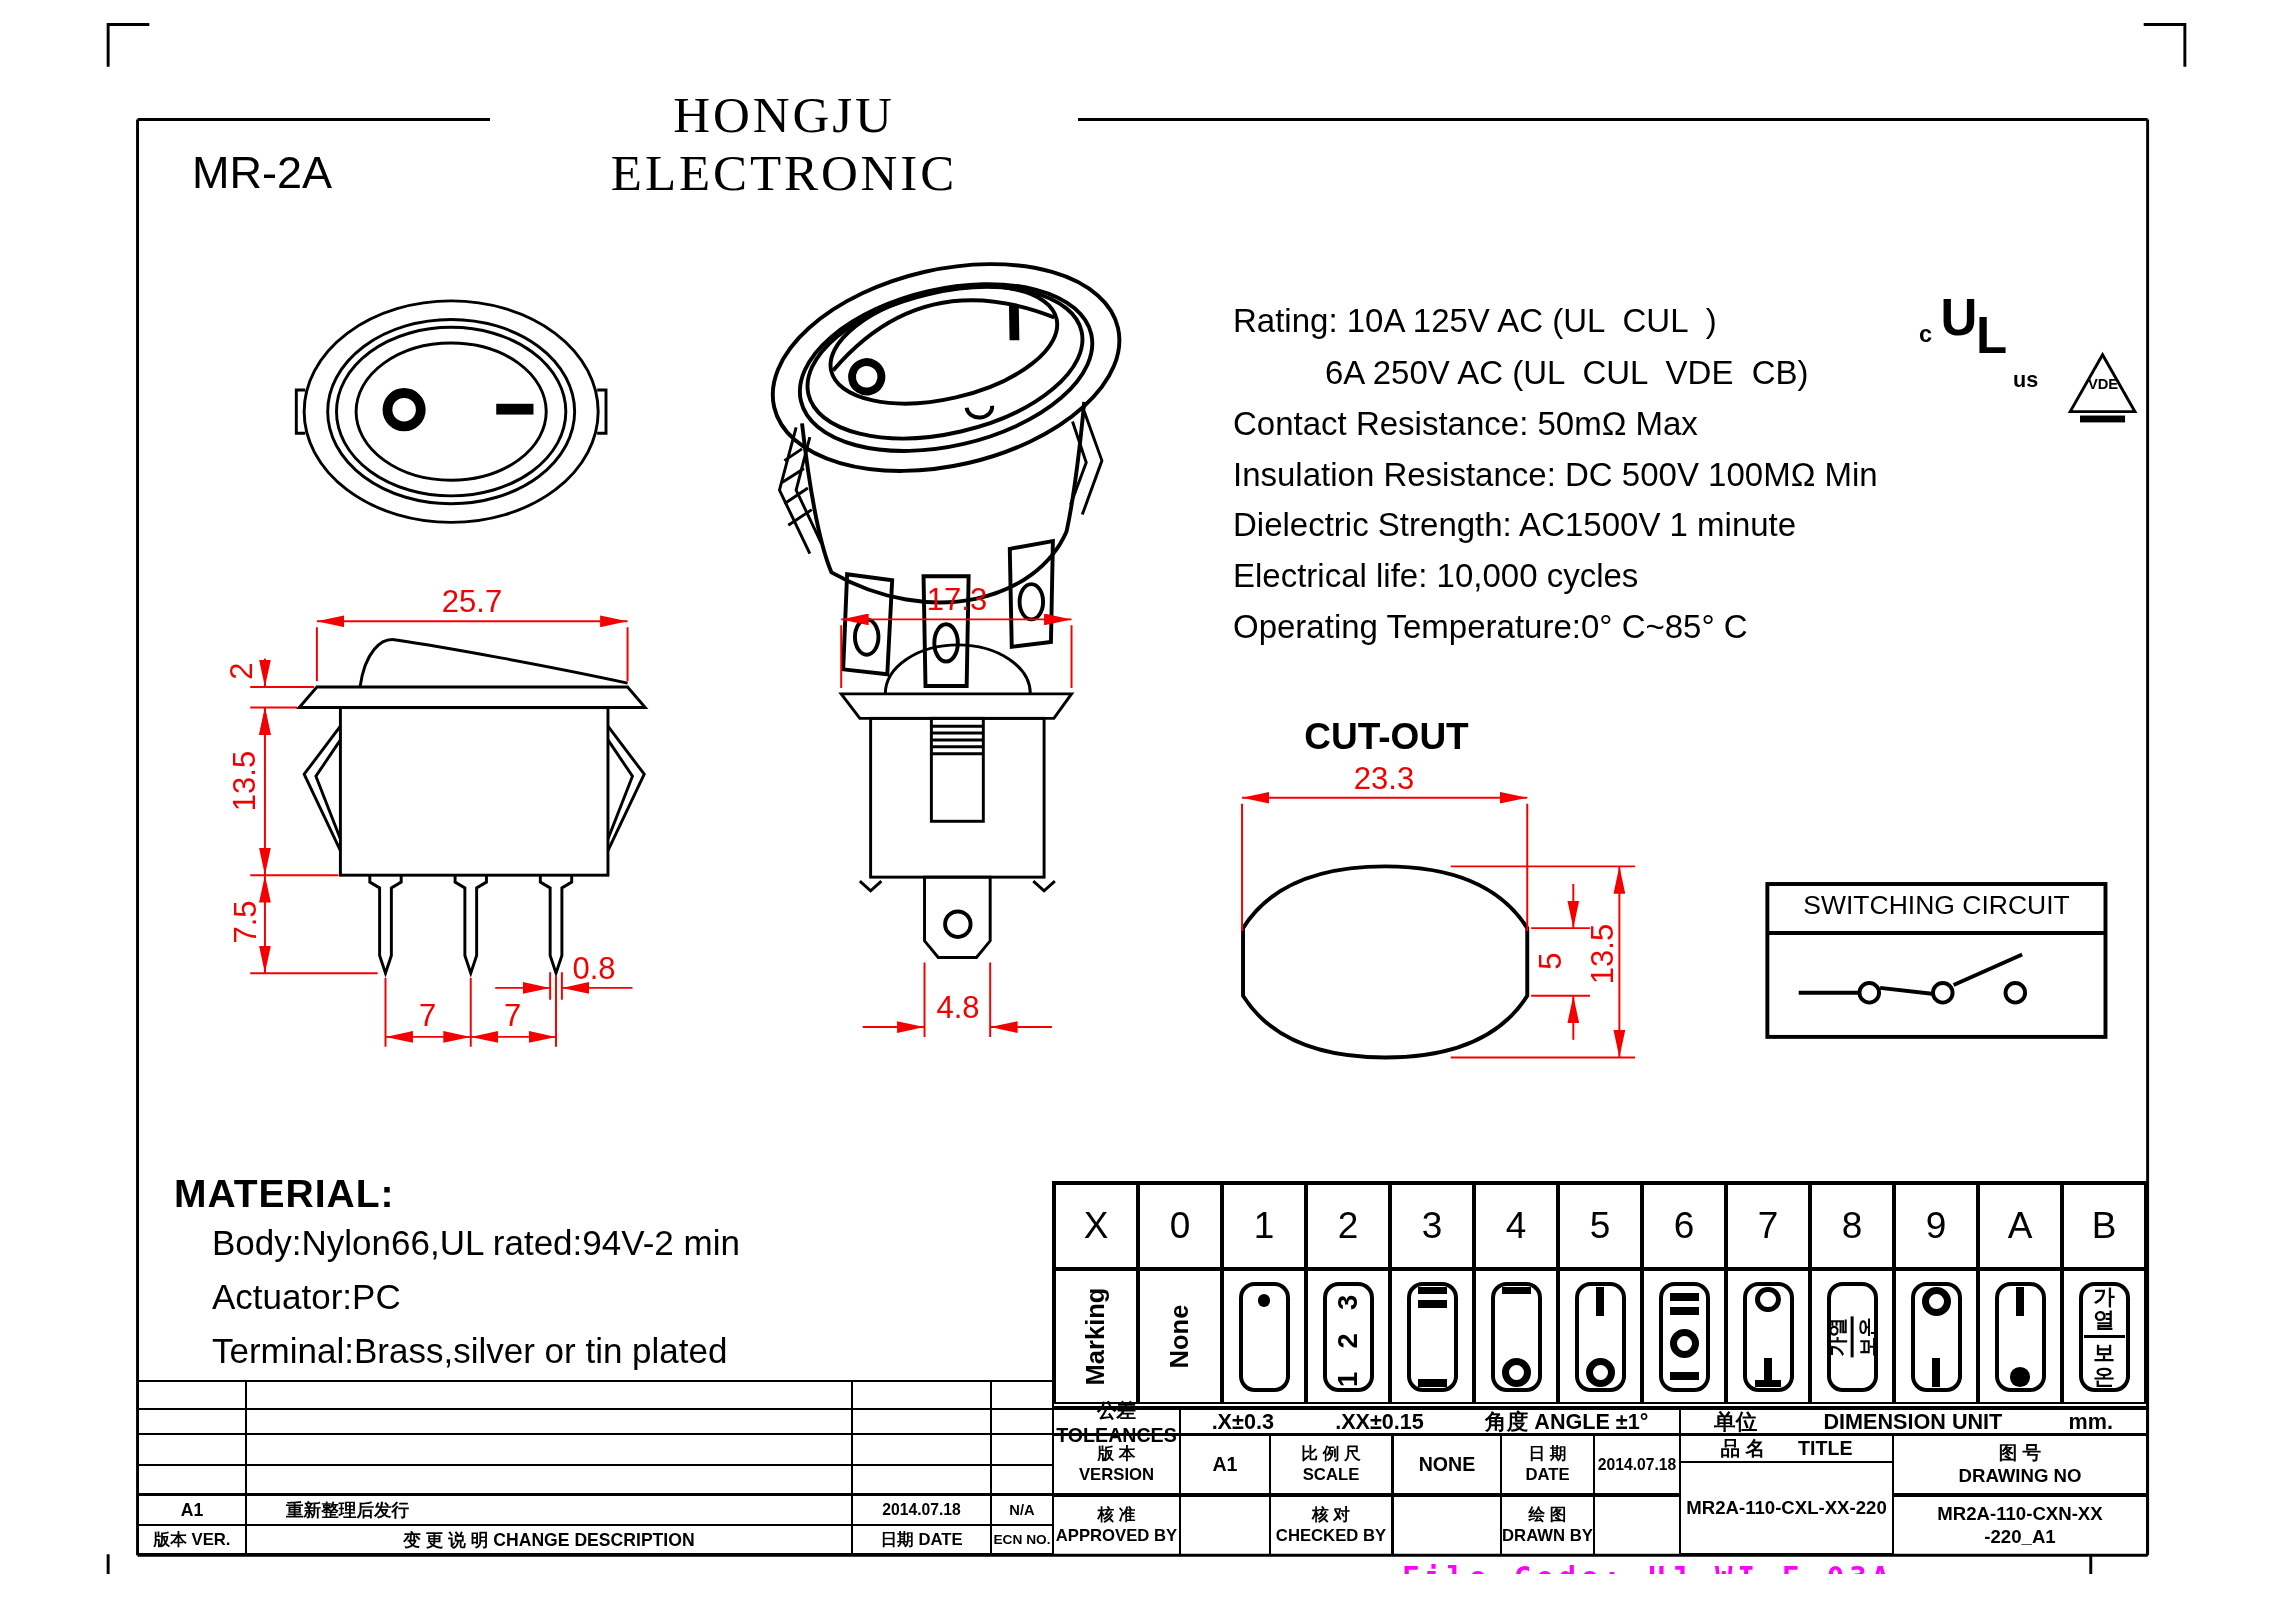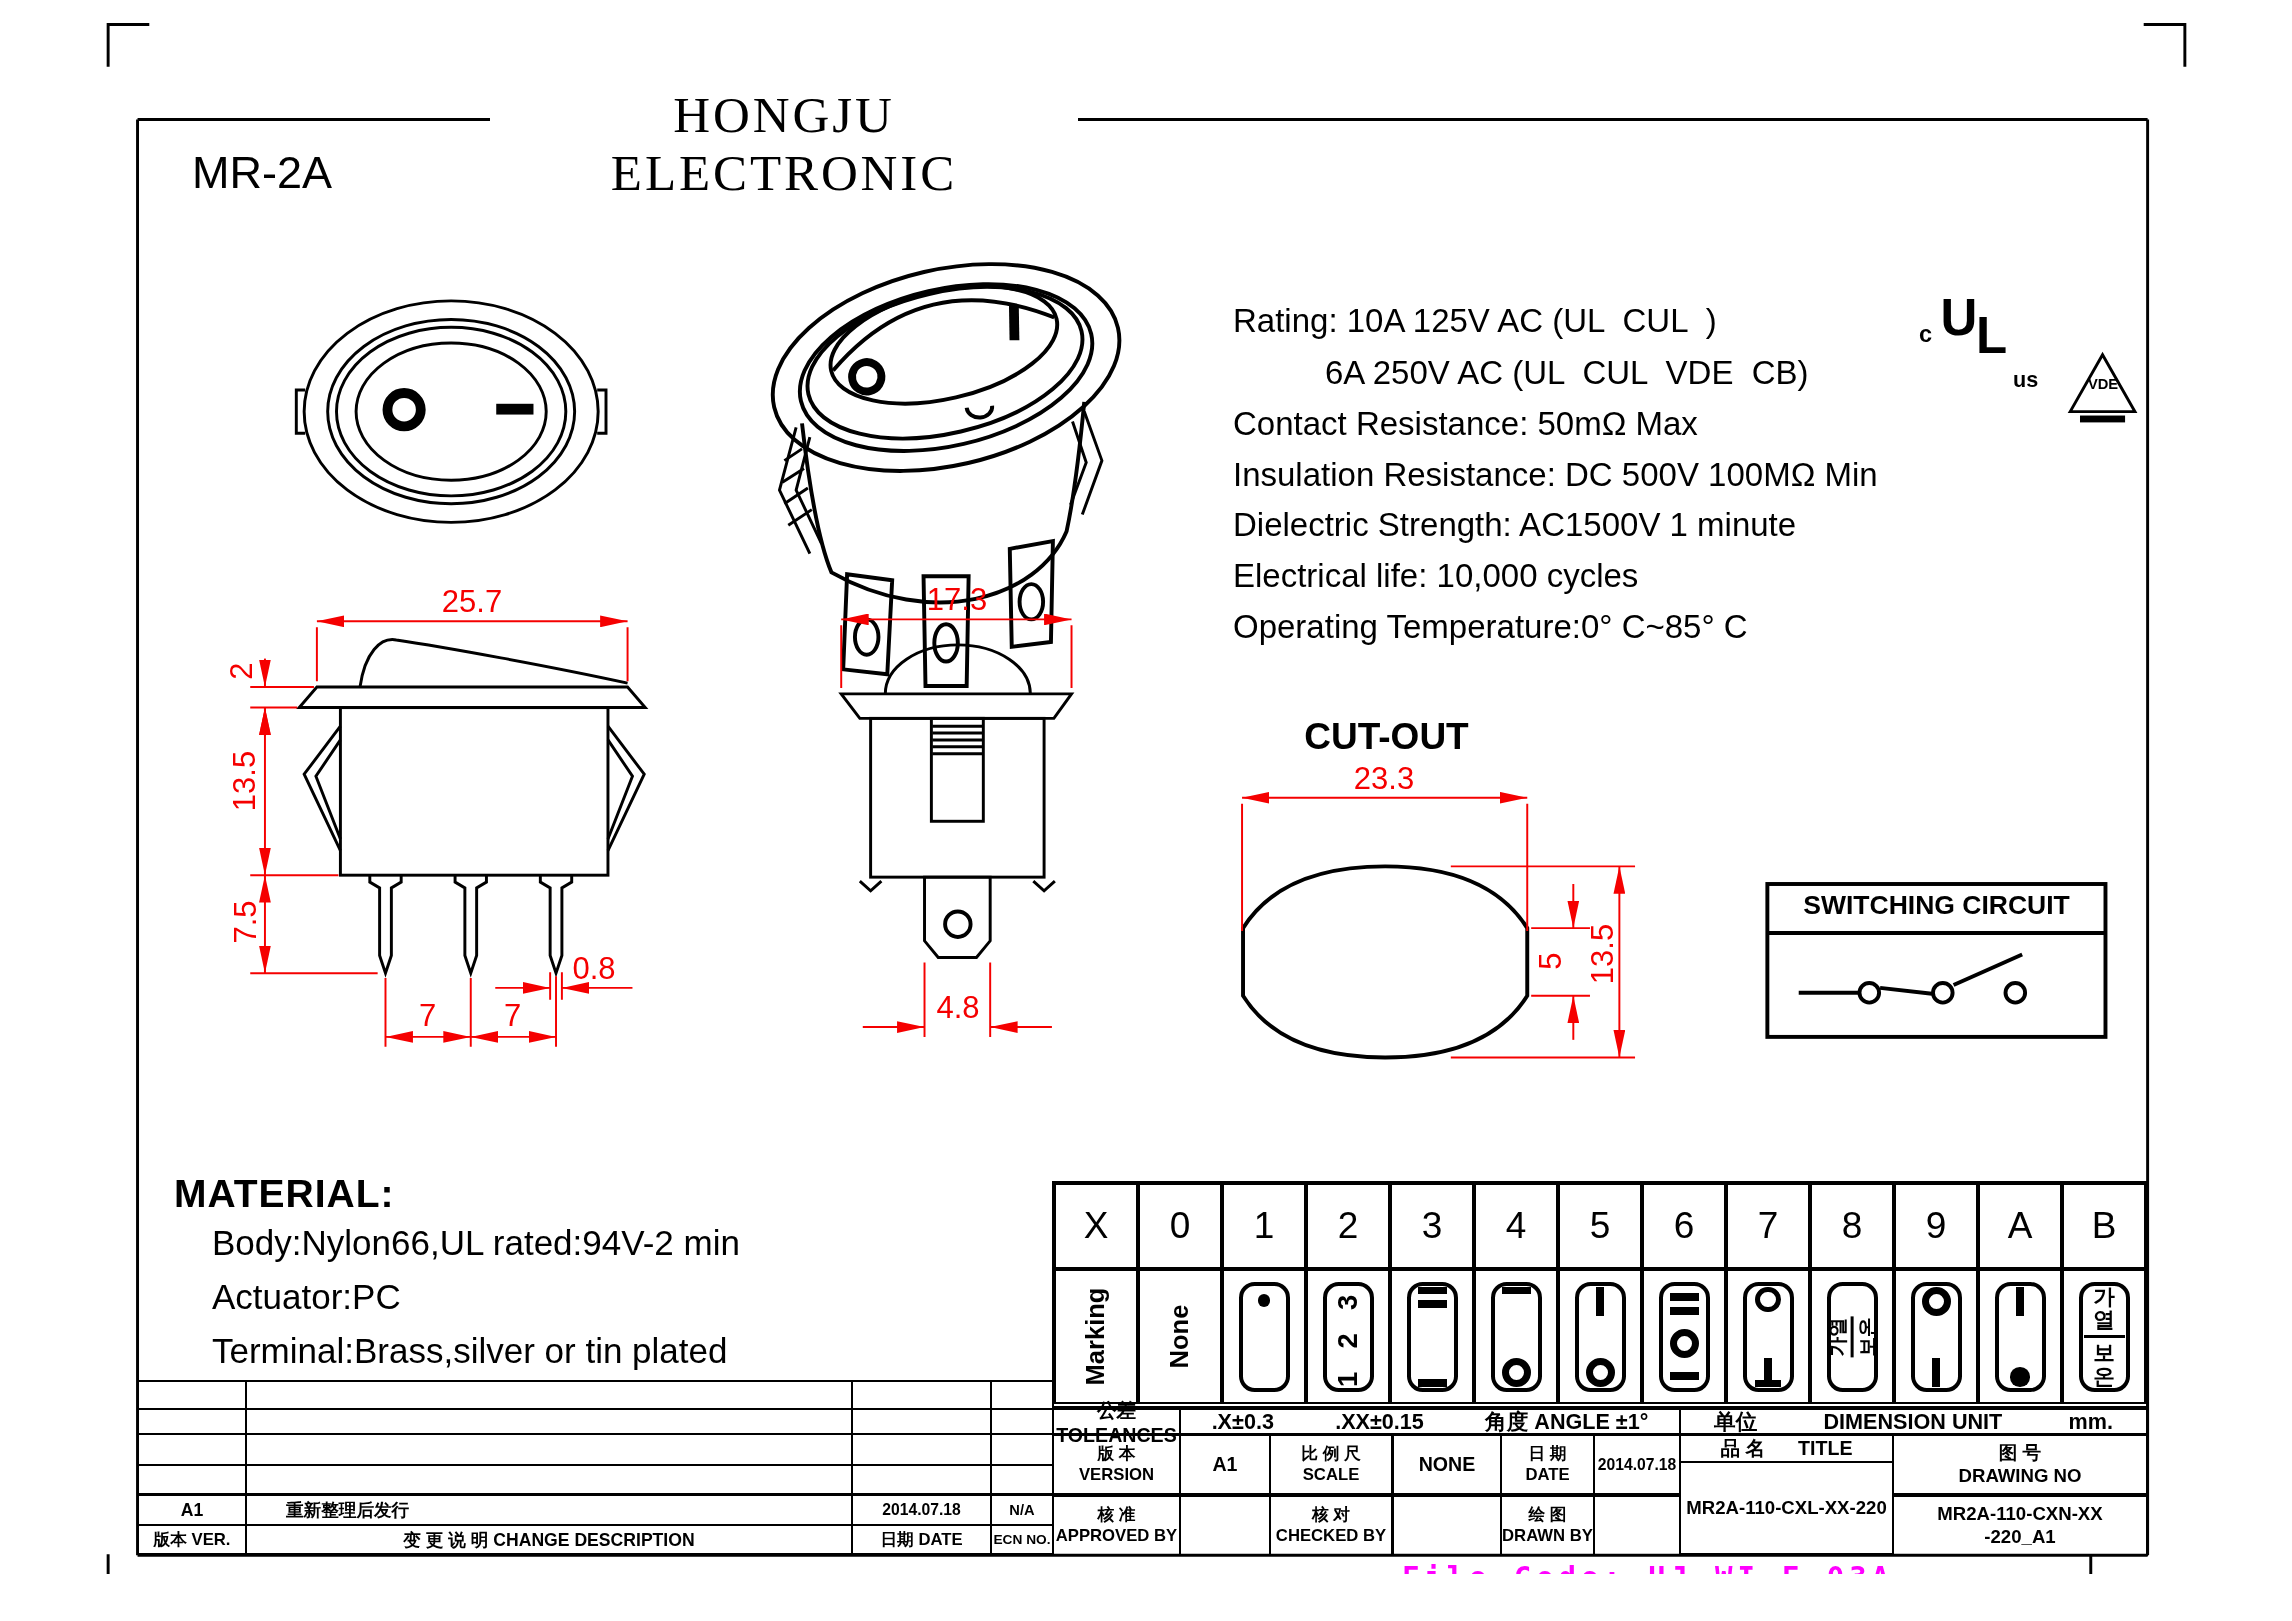--- a/index.html
+++ b/index.html
@@ -9,21 +9,21 @@
   .drawing-layer{position:absolute;left:0;top:0;width:2293px;height:1621px;}
   .doc-title{left:490px;top:86px;width:588px;text-align:center;
         font-family:"Liberation Serif", serif;font-size:51px;letter-spacing:2.9px;word-spacing:25.5px;
         background:#fff;}
   .model{left:192px;top:147px;font-size:45px;font-weight:normal;}
   .spec{font-size:33px;white-space:pre;}
   .red{color:#f50000;}
   .dim{font-size:31px;text-align:center;white-space:pre;}
   .rot{transform:rotate(-90deg);}
   .cutout-title{left:1274px;top:716px;width:225px;text-align:center;font-size:37px;font-weight:bold;}
-  .circ-title{left:1770px;top:890px;width:333px;text-align:center;font-size:26.5px;font-weight:bold;}
+  .circ-title{left:1770px;top:890px;width:333px;text-align:center;font-size:26.5px;font-weight:normal;}
   .mat-head{left:174px;top:1172px;font-size:39px;font-weight:bold;letter-spacing:1px;}
   .mat-line{left:212px;font-size:35px;}
   .cell{position:absolute;border:2px solid #000;box-sizing:border-box;display:flex;
         align-items:center;justify-content:center;text-align:center;font-weight:bold;}
   .mk-h{font-size:37px;font-weight:normal;}
   .pill{width:51px;height:110px;border:4.9px solid #000;border-radius:15.7px;box-sizing:border-box;
         display:flex;flex-direction:column;align-items:center;justify-content:space-between;
         padding:1px 0;}
   .pill.start{justify-content:flex-start;}
   .pill.mid{justify-content:center;}

